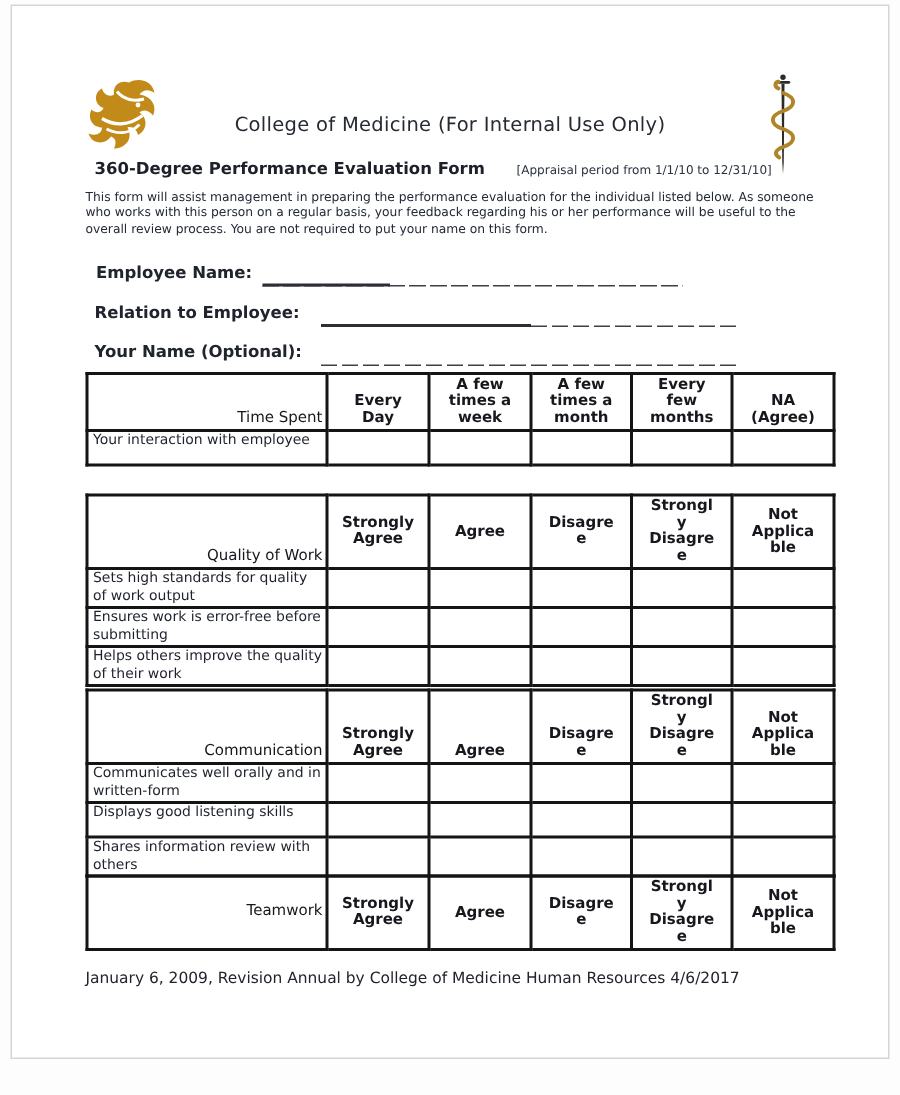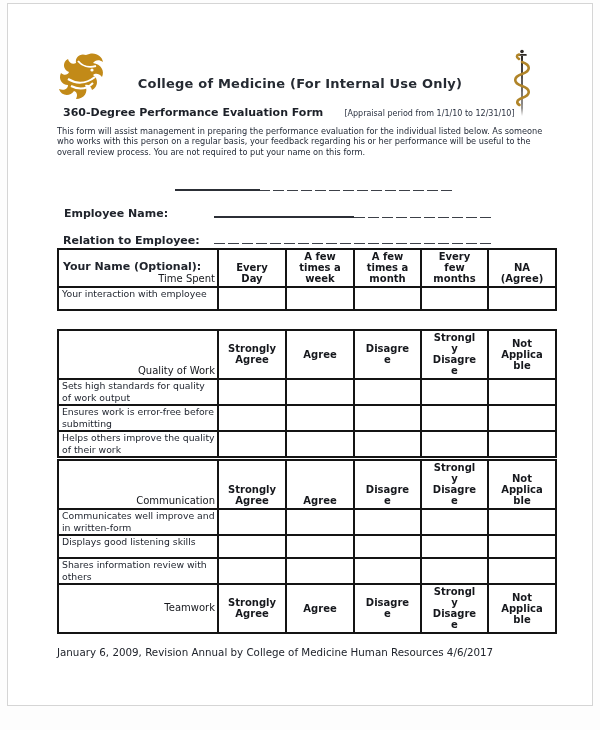--- a/index.html
+++ b/index.html
@@ -10,27 +10,27 @@
   }
   .page-frame{
     position:absolute;left:7px;top:3px;width:584px;height:701px;
     border:1px solid #d5d5d5;background:#ffffff;
   }
   .abs{position:absolute;}
   
   #logo{left:56px;top:49px;width:52px;height:54px;}
   #staff-icon{left:509px;top:46px;width:26px;height:72px;}
   #doc-title{left:0;right:0;top:76px;text-align:center;font-size:13px;
-    font-weight:700;color:#262b33;letter-spacing:.2px;}
+    font-weight:400;color:#262b33;letter-spacing:.2px;}
   #form-title-row{left:63px;top:101px;white-space:nowrap;}
   .ft-main{font-size:11px;font-weight:bold;color:#1c2028;text-align:center;}
   .ft-period{font-size:8px;color:#2a3140;margin-left:16px;}
   #intro{left:57px;top:126px;width:487px;font-size:8.2px;line-height:10.3px;color:#242b38;}
   
-  .field-label{font-size:11px;font-weight:bold;color:#20242c;white-space:nowrap;margin-top:32px;}
+  .field-label{font-size:11px;font-weight:bold;color:#20242c;white-space:nowrap;}
   #f1-label{left:64px;top:175px;} #f2-label{left:63px;top:202px;} #f3-label{left:63px;top:228px;}
   .uline{height:14px;
     background:repeating-linear-gradient(90deg,#3c4048 0 11px,rgba(0,0,0,0) 11px 14px) bottom/100% 1.4px no-repeat;}
   .uline::before{content:"";position:absolute;left:0;bottom:0;height:2px;background:#2c2f36;width:var(--solid,0);}
   #f1-line{left:175px;top:177px;width:280px;--solid:85px;}
   #f2-line{left:214px;top:204px;width:278px;--solid:140px;}
   #f3-line{left:214px;top:230px;width:278px;--solid:0px;}
   
   table{position:absolute;left:57px;border-collapse:collapse;table-layout:fixed;
     width:498px;color:#16181d;}
@@ -199,21 +199,21 @@
 e</th>
     <th class="rating">Strongl
 y
 Disagre
 e</th>
     <th class="rating">Not
 Applica
 ble</th>
   </tr>
   <tr class="datarow">
-    <td class="crit">Communicates well improve and in written-form</td>
+    <td class="crit">Communicates well orally and in written-form</td>
     <td class="cell"></td>
     <td class="cell"></td>
     <td class="cell"></td>
     <td class="cell"></td>
     <td class="cell"></td>
   </tr>
   <tr class="datarow">
     <td class="crit">Displays good listening skills</td>
     <td class="cell"></td>
     <td class="cell"></td>

